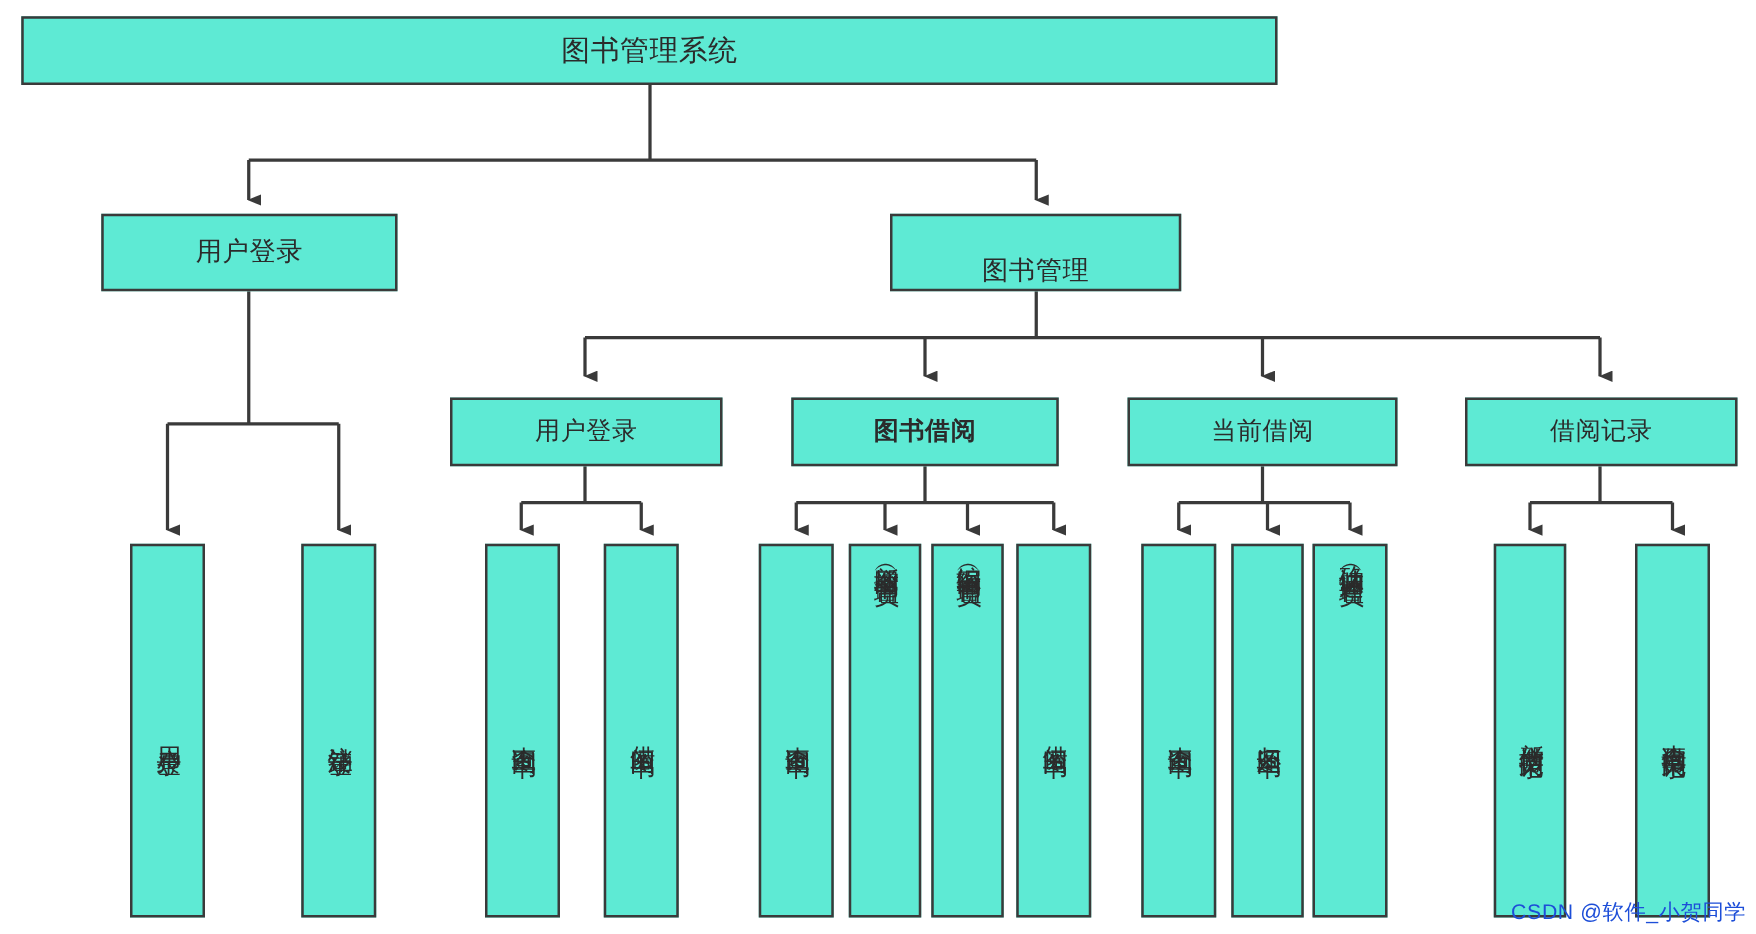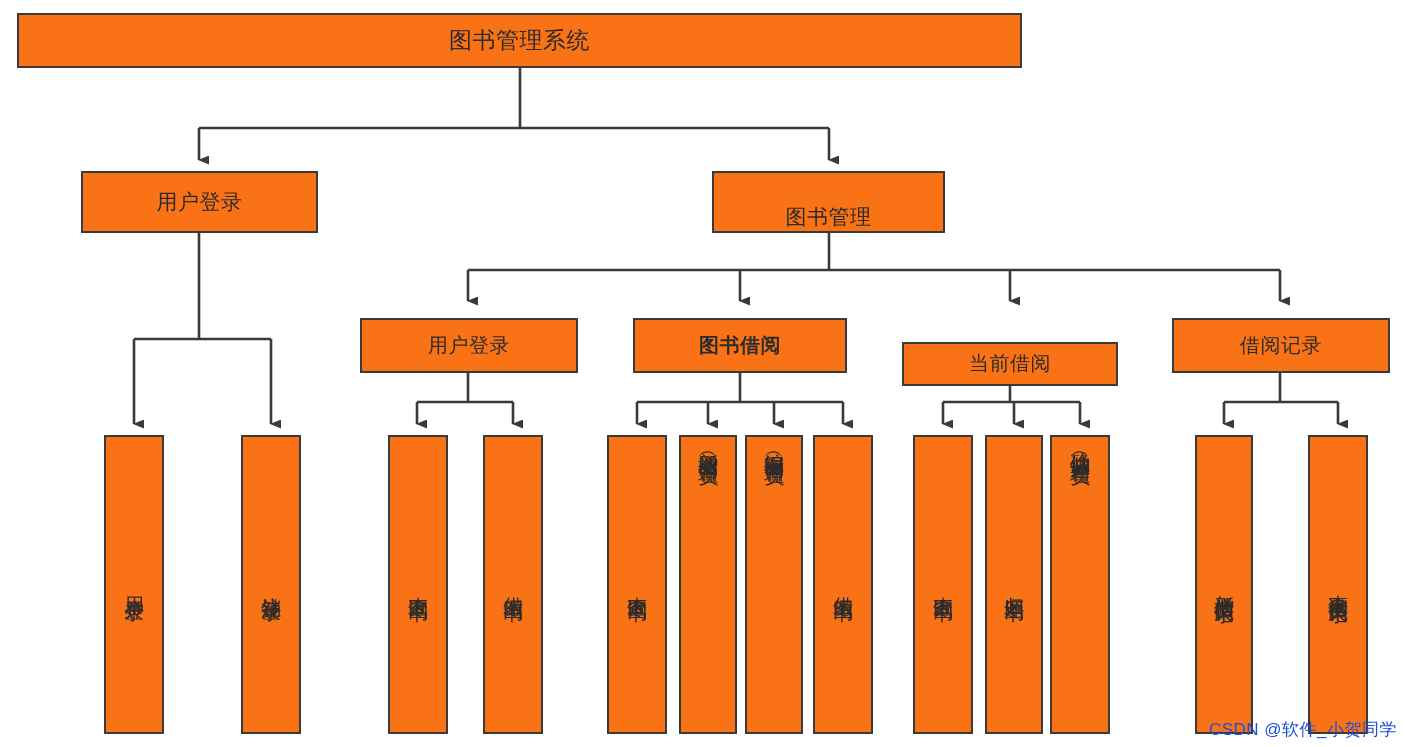--- a/index.html
+++ b/index.html
@@ -16,21 +16,21 @@
   }
   #wires{
     position:absolute;
     left:0;top:0;
     width:1405px;height:747px;
     pointer-events:none;
   }
   .node{
     position:absolute;
     box-sizing:border-box;
-    background:#f97316;
+    background:#5eead4;
     border:2px solid #3a3a3a;
     display:flex;
     align-items:center;
     justify-content:center;
     color:#2b2b2b;
     z-index:2;
   }
   .node.root{border-width:2px;}
   .node .lbl{
     display:block;
@@ -138,21 +138,21 @@
   </div>
 
   <div class="node h3" style="left:360px;top:318px;width:218px;height:55px;">
     <span class="lbl">用户登录</span>
   </div>
 
   <div class="node h3" style="left:633px;top:318px;width:214px;height:55px;font-weight:bold;">
     <span class="lbl">图书借阅</span>
   </div>
 
-  <div class="node h3" style="left:902px;top:318px;width:216px;height:44px;margin-top:24px;">
+  <div class="node h3" style="left:902px;top:318px;width:216px;height:55px;">
     <span class="lbl">当前借阅</span>
   </div>
 
   <div class="node h3" style="left:1172px;top:318px;width:218px;height:55px;">
     <span class="lbl">借阅记录</span>
   </div>
 
   <div class="node leaf mid" style="left:104px;top:435px;width:60px;height:299px;">
     <span class="lbl">用户登录</span>
   </div>

